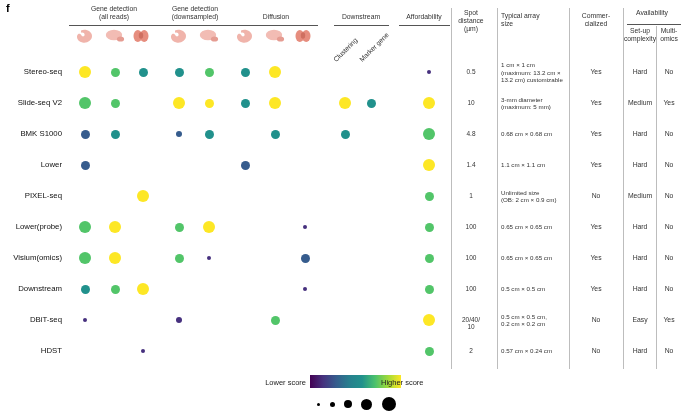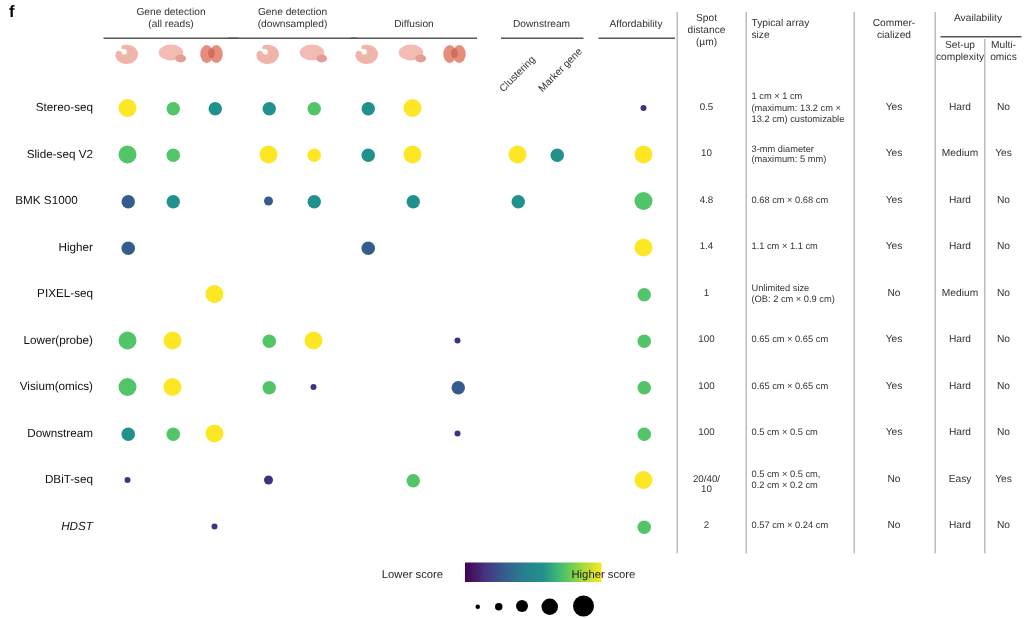--- a/index.html
+++ b/index.html
@@ -1,20 +1,20 @@
 <!DOCTYPE html>
 <html><head>
 <meta charset="utf-8">
 <style>
   html,body{margin:0;padding:0;background:#fff;}
   .fig{position:relative;width:685px;height:412px;background:#fff;
        font-family:"Liberation Sans",sans-serif;color:#222;overflow:hidden;}
   .abs{position:absolute;}
   .plabel{left:6px;top:2px;font-size:11px;font-weight:bold;color:#000;}
-  .legend-lower{left:244px;top:378px;width:62px;text-align:center;font-size:7.5px;}
+  .legend-lower{left:244px;top:378px;width:62px;text-align:right;font-size:7.5px;}
   .legend-higher{left:381px;top:378px;font-size:7.5px;}
   .gradbar{left:310px;top:375px;width:91px;height:13px;
     background:linear-gradient(90deg,#440154,#46327e,#365c8d,#277f8e,#21918c,#4ac16d,#a0da39,#fde725);}
 </style>
 </head>
 <body>
 
 <div class="fig" id="fig">
   <div class="abs plabel">f</div>
   <div id="hdr">
@@ -110,34 +110,34 @@
       <div style="position: absolute; left: 269px; top: 97px; width: 12px; height: 12px; border-radius: 50%; background: rgb(253, 231, 37);"></div>
       <div style="position: absolute; left: 339px; top: 97px; width: 12px; height: 12px; border-radius: 50%; background: rgb(253, 231, 37);"></div>
       <div style="position: absolute; left: 366.5px; top: 98.5px; width: 9px; height: 9px; border-radius: 50%; background: rgb(33, 145, 140);"></div>
       <div style="position: absolute; left: 423px; top: 97px; width: 12px; height: 12px; border-radius: 50%; background: rgb(253, 231, 37);"></div>
       <div style="position: absolute; left: 449px; top: 99px; width: 44px; text-align: center; font-size: 6.5px; line-height: 1.15; color: rgb(51, 51, 51); white-space: pre-line;">10</div>
       <div style="position: absolute; left: 501px; top: 95.8px; width: 66px; font-size: 6.2px; line-height: 1.18; color: rgb(51, 51, 51); white-space: pre-line;">3-mm diameter
 (maximum: 5 mm)</div>
       <div style="position: absolute; left: 574px; top: 99px; width: 44px; text-align: center; font-size: 6.8px; color: rgb(51, 51, 51); white-space: pre-line;">Yes</div>
       <div style="position: absolute; left: 618px; top: 99px; width: 44px; text-align: center; font-size: 6.8px; color: rgb(51, 51, 51); white-space: pre-line;">Medium</div>
       <div style="position: absolute; left: 649px; top: 99px; width: 40px; text-align: center; font-size: 6.8px; color: rgb(51, 51, 51); white-space: pre-line;">Yes</div>
-      <div style="position: absolute; left: 0px; top: 129px; width: 62px; text-align: center; font-size: 7.8px; white-space: pre-line; color: rgb(17, 17, 17);">BMK S1000</div>
+      <div style="position: absolute; left: 0px; top: 129px; width: 62px; text-align: right; font-size: 7.8px; white-space: pre-line; color: rgb(17, 17, 17);">BMK S1000</div>
       <div style="position: absolute; left: 80.5px; top: 129.5px; width: 9px; height: 9px; border-radius: 50%; background: rgb(54, 92, 141);"></div>
       <div style="position: absolute; left: 110.5px; top: 129.5px; width: 9px; height: 9px; border-radius: 50%; background: rgb(33, 145, 140);"></div>
       <div style="position: absolute; left: 176px; top: 131px; width: 6px; height: 6px; border-radius: 50%; background: rgb(54, 92, 141);"></div>
       <div style="position: absolute; left: 204.5px; top: 129.5px; width: 9px; height: 9px; border-radius: 50%; background: rgb(33, 145, 140);"></div>
       <div style="position: absolute; left: 270.5px; top: 129.5px; width: 9px; height: 9px; border-radius: 50%; background: rgb(33, 145, 140);"></div>
       <div style="position: absolute; left: 340.5px; top: 129.5px; width: 9px; height: 9px; border-radius: 50%; background: rgb(33, 145, 140);"></div>
       <div style="position: absolute; left: 423px; top: 128px; width: 12px; height: 12px; border-radius: 50%; background: rgb(82, 197, 105);"></div>
       <div style="position: absolute; left: 449px; top: 130px; width: 44px; text-align: center; font-size: 6.5px; line-height: 1.15; color: rgb(51, 51, 51); white-space: pre-line;">4.8</div>
       <div style="position: absolute; left: 501px; top: 130.4px; width: 66px; font-size: 6.2px; line-height: 1.18; color: rgb(51, 51, 51); white-space: pre-line;">0.68 cm × 0.68 cm</div>
       <div style="position: absolute; left: 574px; top: 130px; width: 44px; text-align: center; font-size: 6.8px; color: rgb(51, 51, 51); white-space: pre-line;">Yes</div>
       <div style="position: absolute; left: 618px; top: 130px; width: 44px; text-align: center; font-size: 6.8px; color: rgb(51, 51, 51); white-space: pre-line;">Hard</div>
       <div style="position: absolute; left: 649px; top: 130px; width: 40px; text-align: center; font-size: 6.8px; color: rgb(51, 51, 51); white-space: pre-line;">No</div>
-      <div style="position: absolute; left: 0px; top: 160px; width: 62px; text-align: right; font-size: 7.8px; white-space: pre-line; color: rgb(17, 17, 17);">Higher</div>
+      <div style="position: absolute; left: 0px; top: 160px; width: 62px; text-align: right; font-size: 7.8px; white-space: pre-line; color: rgb(17, 17, 17);">Lower</div>
       <div style="position: absolute; left: 80.5px; top: 160.5px; width: 9px; height: 9px; border-radius: 50%; background: rgb(54, 92, 141);"></div>
       <div style="position: absolute; left: 240.5px; top: 160.5px; width: 9px; height: 9px; border-radius: 50%; background: rgb(54, 92, 141);"></div>
       <div style="position: absolute; left: 423px; top: 159px; width: 12px; height: 12px; border-radius: 50%; background: rgb(253, 231, 37);"></div>
       <div style="position: absolute; left: 449px; top: 161px; width: 44px; text-align: center; font-size: 6.5px; line-height: 1.15; color: rgb(51, 51, 51); white-space: pre-line;">1.4</div>
       <div style="position: absolute; left: 501px; top: 161.4px; width: 66px; font-size: 6.2px; line-height: 1.18; color: rgb(51, 51, 51); white-space: pre-line;">1.1 cm × 1.1 cm</div>
       <div style="position: absolute; left: 574px; top: 161px; width: 44px; text-align: center; font-size: 6.8px; color: rgb(51, 51, 51); white-space: pre-line;">Yes</div>
       <div style="position: absolute; left: 618px; top: 161px; width: 44px; text-align: center; font-size: 6.8px; color: rgb(51, 51, 51); white-space: pre-line;">Hard</div>
       <div style="position: absolute; left: 649px; top: 161px; width: 40px; text-align: center; font-size: 6.8px; color: rgb(51, 51, 51); white-space: pre-line;">No</div>
       <div style="position: absolute; left: 0px; top: 191px; width: 62px; text-align: right; font-size: 7.8px; white-space: pre-line; color: rgb(17, 17, 17);">PIXEL-seq</div>
       <div style="position: absolute; left: 137px; top: 190px; width: 12px; height: 12px; border-radius: 50%; background: rgb(253, 231, 37);"></div>
@@ -188,21 +188,21 @@
       <div style="position: absolute; left: 176px; top: 317px; width: 6px; height: 6px; border-radius: 50%; background: rgb(70, 48, 126);"></div>
       <div style="position: absolute; left: 270.5px; top: 315.5px; width: 9px; height: 9px; border-radius: 50%; background: rgb(82, 197, 105);"></div>
       <div style="position: absolute; left: 423px; top: 314px; width: 12px; height: 12px; border-radius: 50%; background: rgb(253, 231, 37);"></div>
       <div style="position: absolute; left: 449px; top: 316px; width: 44px; text-align: center; font-size: 6.5px; line-height: 1.15; color: rgb(51, 51, 51); white-space: pre-line;">20/40/
 10</div>
       <div style="position: absolute; left: 501px; top: 312.8px; width: 66px; font-size: 6.2px; line-height: 1.18; color: rgb(51, 51, 51); white-space: pre-line;">0.5 cm × 0.5 cm,
 0.2 cm × 0.2 cm</div>
       <div style="position: absolute; left: 574px; top: 316px; width: 44px; text-align: center; font-size: 6.8px; color: rgb(51, 51, 51); white-space: pre-line;">No</div>
       <div style="position: absolute; left: 618px; top: 316px; width: 44px; text-align: center; font-size: 6.8px; color: rgb(51, 51, 51); white-space: pre-line;">Easy</div>
       <div style="position: absolute; left: 649px; top: 316px; width: 40px; text-align: center; font-size: 6.8px; color: rgb(51, 51, 51); white-space: pre-line;">Yes</div>
-      <div style="position: absolute; left: 0px; top: 346px; width: 62px; text-align: right; font-size: 7.8px; white-space: pre-line; color: rgb(17, 17, 17); font-style: italic;">HDST</div>
+      <div style="position: absolute; left: 0px; top: 346px; width: 62px; text-align: right; font-size: 7.8px; white-space: pre-line; color: rgb(17, 17, 17);">HDST</div>
       <div style="position: absolute; left: 141px; top: 349px; width: 4px; height: 4px; border-radius: 50%; background: rgb(70, 48, 126);"></div>
       <div style="position: absolute; left: 424.5px; top: 346.5px; width: 9px; height: 9px; border-radius: 50%; background: rgb(82, 197, 105);"></div>
       <div style="position: absolute; left: 449px; top: 347px; width: 44px; text-align: center; font-size: 6.5px; line-height: 1.15; color: rgb(51, 51, 51); white-space: pre-line;">2</div>
       <div style="position: absolute; left: 501px; top: 347.4px; width: 66px; font-size: 6.2px; line-height: 1.18; color: rgb(51, 51, 51); white-space: pre-line;">0.57 cm × 0.24 cm</div>
       <div style="position: absolute; left: 574px; top: 347px; width: 44px; text-align: center; font-size: 6.8px; color: rgb(51, 51, 51); white-space: pre-line;">No</div>
       <div style="position: absolute; left: 618px; top: 347px; width: 44px; text-align: center; font-size: 6.8px; color: rgb(51, 51, 51); white-space: pre-line;">Hard</div>
       <div style="position: absolute; left: 649px; top: 347px; width: 40px; text-align: center; font-size: 6.8px; color: rgb(51, 51, 51); white-space: pre-line;">No</div>
     </div>
   <div class="abs legend-lower">Lower score</div>
   <div class="abs gradbar"></div>

